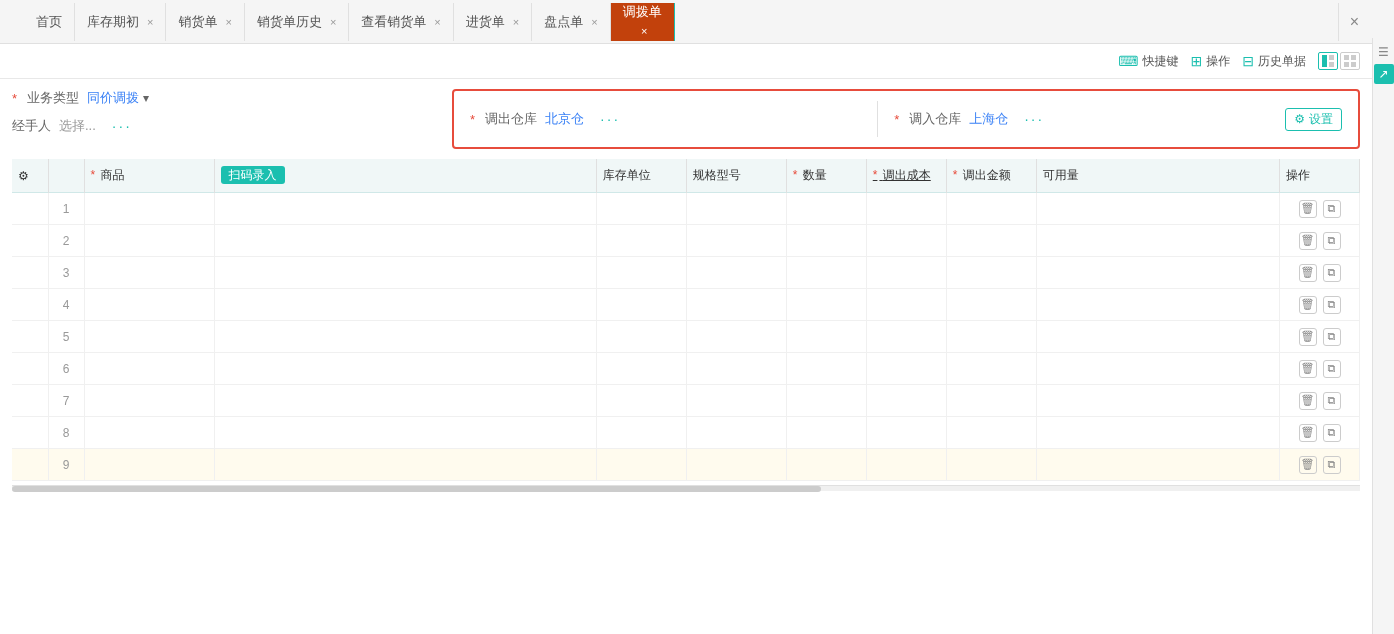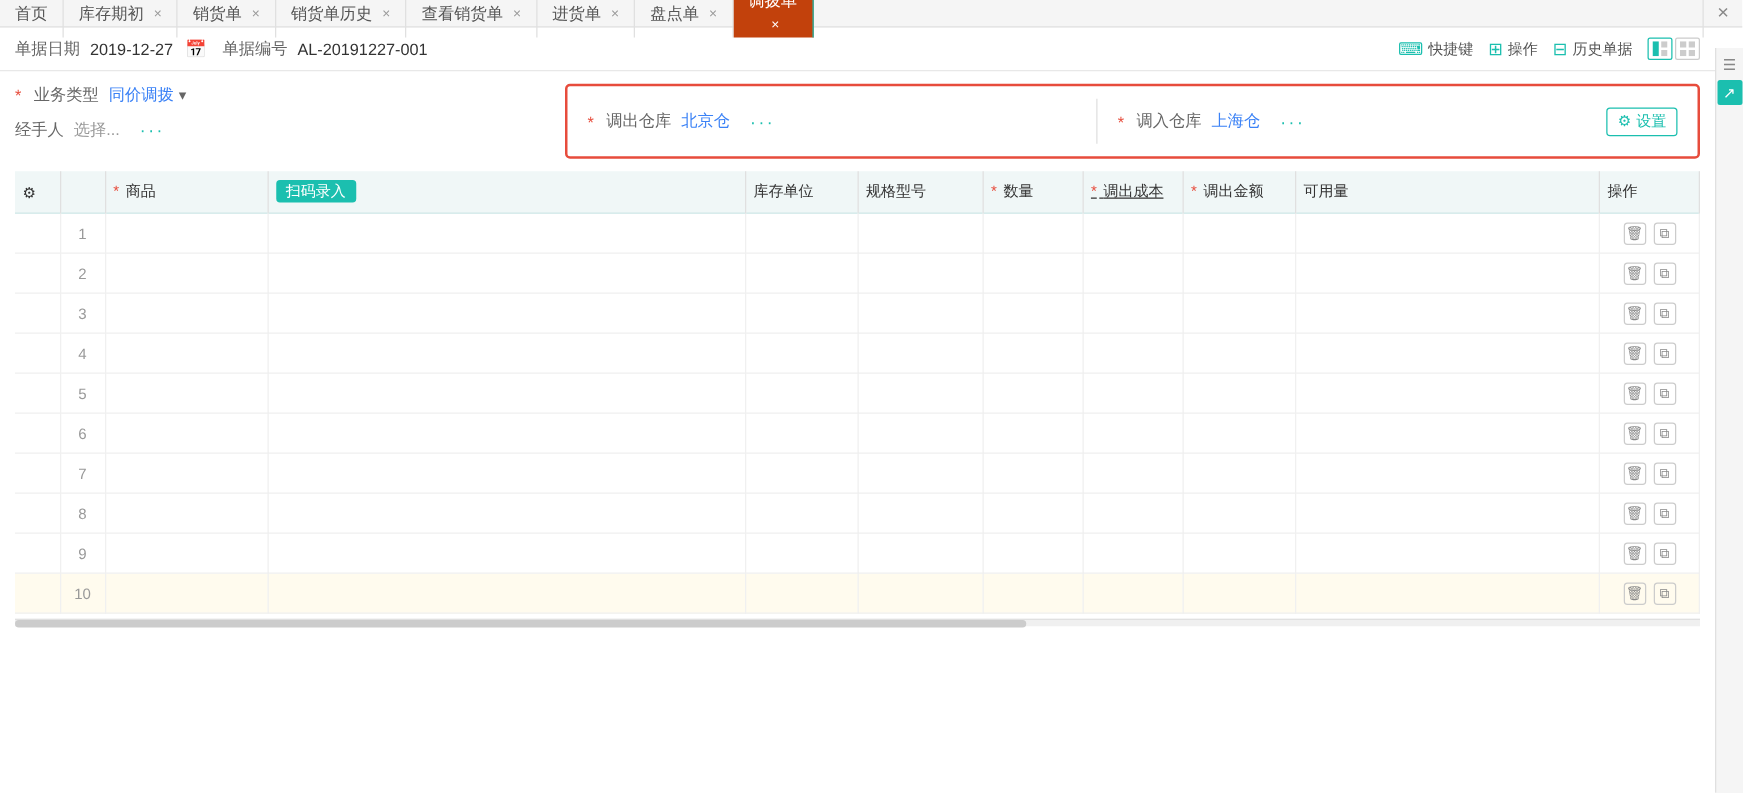--- a/index.html
+++ b/index.html
@@ -4,22 +4,22 @@
   <style>
     * { box-sizing: border-box; margin: 0; padding: 0; }
     body { font-family: 'Microsoft YaHei', Arial, sans-serif; font-size: 13px; color: #333; background: #fff; overflow: hidden; }
 
     
     .tab-bar {
       display: flex;
       align-items: center;
       border-bottom: 1px solid #e0e0e0;
       background: #f5f5f5;
-      padding: 0 0;
-      height: 22px;
+      padding: 0 24px;
+      height: 44px;
       position: relative;
     }
     .tab-item {
       display: flex;
       align-items: center;
       padding: 0 12px;
       height: 38px;
       cursor: pointer;
       font-size: 13px;
       color: #555;
@@ -344,31 +344,20 @@
   </div>
   <div class="tab-bar-end">
     <div class="tab-bar-close">×</div>
   </div>
 </div>
 
 <div class="main-content">
   <div class="content-area">
 
     <div class="toolbar">
-      <div class="toolbar-left">
-        <div class="form-field">
-          <span class="field-label">单据日期</span>
-          <span class="field-value">2019-12-27</span>
-          <span class="calendar-icon">📅</span>
-        </div>
-        <div class="form-field">
-          <span class="field-label">单据编号</span>
-          <span class="field-value">AL-20191227-001</span>
-        </div>
-      </div>
       <div class="toolbar-right">
         <div class="toolbar-btn">
           <span class="toolbar-icon">⌨</span>
           <span>快捷键</span>
         </div>
         <div class="toolbar-btn">
           <span class="toolbar-icon">⊞</span>
           <span>操作</span>
         </div>
         <div class="toolbar-btn">
@@ -626,38 +615,20 @@
       <td class="col-cost"></td>
       <td class="col-amount"></td>
       <td></td>
       <td class="col-ops">
         <div class="ops-icons">
           <div class="op-icon">🗑</div>
           <div class="op-icon">⧉</div>
         </div>
       </td>
     </tr>
-            <tr>
-      <td class="col-settings"></td>
-      <td class="row-num" style="color:#999;text-align:center;">10</td>
-      <td class="col-product"></td>
-      <td></td>
-      <td class="col-unit"></td>
-      <td class="col-spec"></td>
-      <td class="col-qty"></td>
-      <td class="col-cost"></td>
-      <td class="col-amount"></td>
-      <td></td>
-      <td class="col-ops">
-        <div class="ops-icons">
-          <div class="op-icon">🗑</div>
-          <div class="op-icon">⧉</div>
-        </div>
-      </td>
-    </tr>
           </tbody>
       </table>
       <div class="scrollbar-area">
         <div class="scrollbar-thumb"></div>
       </div>
     </div>
 
   </div>
 
   <div class="right-sidebar">

